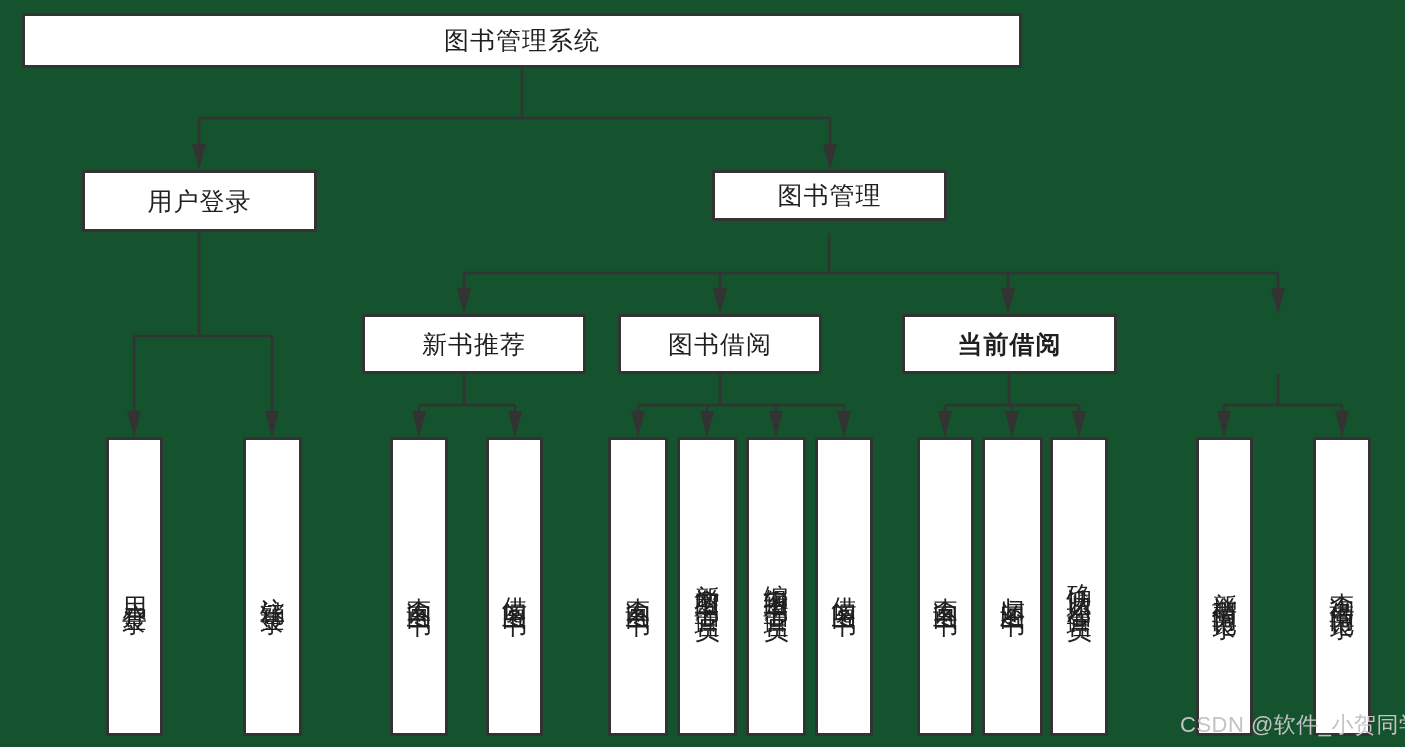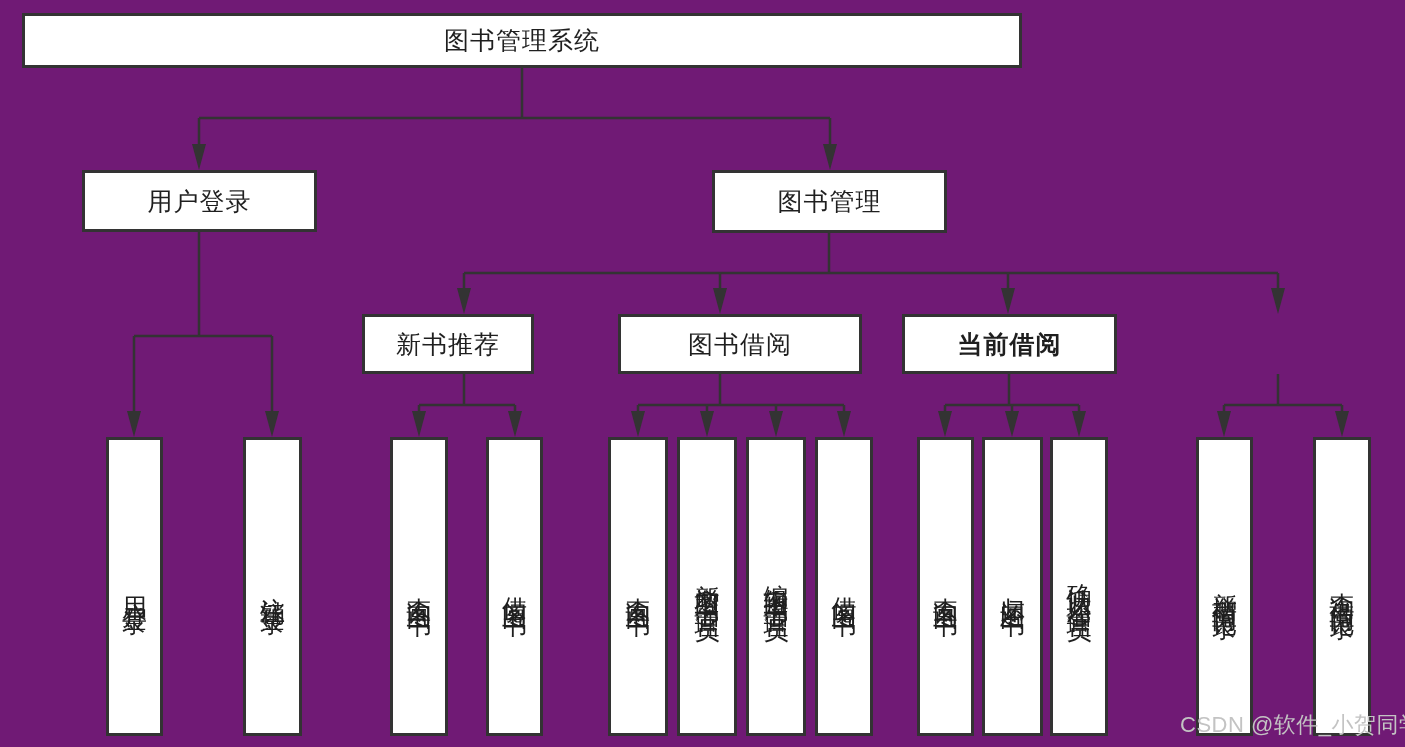--- a/index.html
+++ b/index.html
@@ -5,21 +5,21 @@
   html, body {
     margin: 0;
     padding: 0;
     background: #ffffff;
     font-family: "Liberation Sans", "DejaVu Sans", sans-serif;
   }
   #stage {
     position: relative;
     width: 1405px;
     height: 747px;
-    background: #701a75;
+    background: #14532d;
     overflow: hidden;
   }
   #connectors {
     position: absolute;
     left: 0;
     top: 0;
     z-index: 1;
   }
   .node {
     position: absolute;
@@ -122,24 +122,24 @@
       <polygon points="1005,411 1019,411 1012,437"></polygon>
       <polygon points="1072,411 1086,411 1079,437"></polygon>
       <polygon points="1217,411 1231,411 1224,437"></polygon>
       <polygon points="1335,411 1349,411 1342,437"></polygon>
     </g>
   </svg>
 
   <div class="node hbox" style="left:22px; top:13px; width:1000px; height:55px;">图书管理系统</div>
 
   <div class="node hbox" style="left:82px; top:170px; width:235px; height:62px;">用户登录</div>
-  <div class="node hbox" style="left:712px; top:170px; width:235px; height:63px;">图书管理</div>
+  <div class="node hbox" style="left:712px; top:170px; width:235px; height:51px;">图书管理</div>
 
-  <div class="node hbox" style="left:362px; top:314px; width:172px; height:60px;">新书推荐</div>
-  <div class="node hbox" style="left:618px; top:314px; width:244px; height:60px;">图书借阅</div>
+  <div class="node hbox" style="left:362px; top:314px; width:224px; height:60px;">新书推荐</div>
+  <div class="node hbox" style="left:618px; top:314px; width:204px; height:60px;">图书借阅</div>
   <div class="node hbox" style="left:902px; top:314px; width:215px; height:60px;font-weight:bold;">当前借阅</div>
 
   <div class="node vbox" style="left:106px; top:437px; width:57px; height:299px;">用户登录</div>
   <div class="node vbox" style="left:243px; top:437px; width:59px; height:299px;">注销登录</div>
 
   <div class="node vbox" style="left:390px; top:437px; width:58px; height:299px;">查询图书</div>
   <div class="node vbox" style="left:486px; top:437px; width:57px; height:299px;">借阅图书</div>
 
   <div class="node vbox" style="left:608px; top:437px; width:60px; height:299px;">查询图书</div>
   <div class="node vbox" style="left:677px; top:437px; width:60px; height:299px;">新增图书（管理员）</div>

